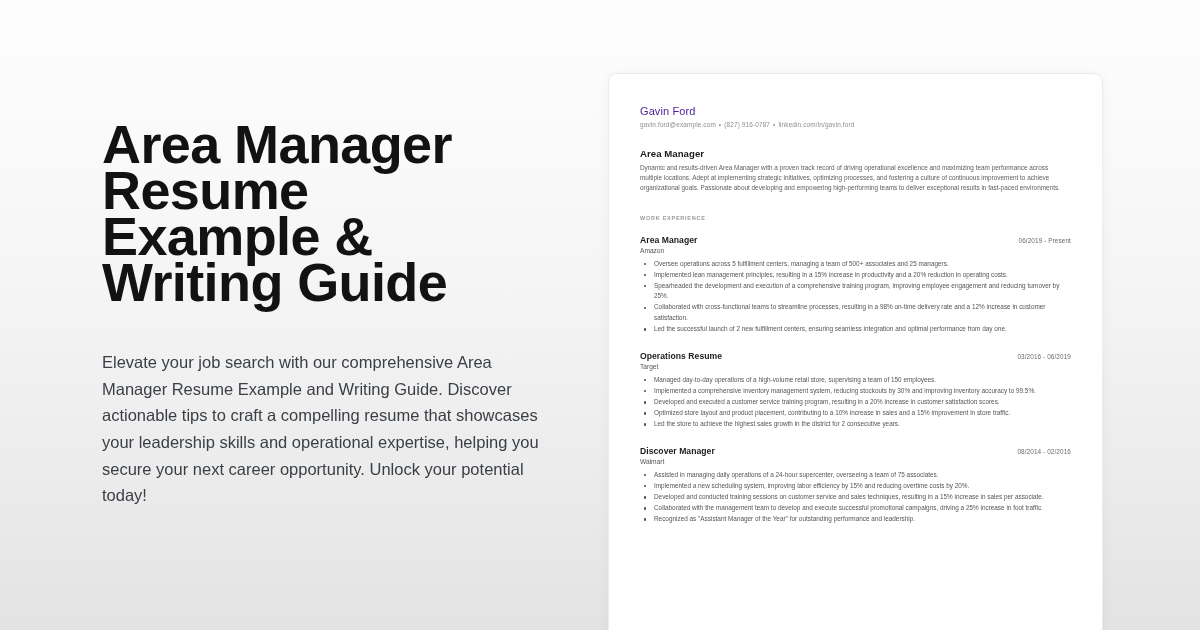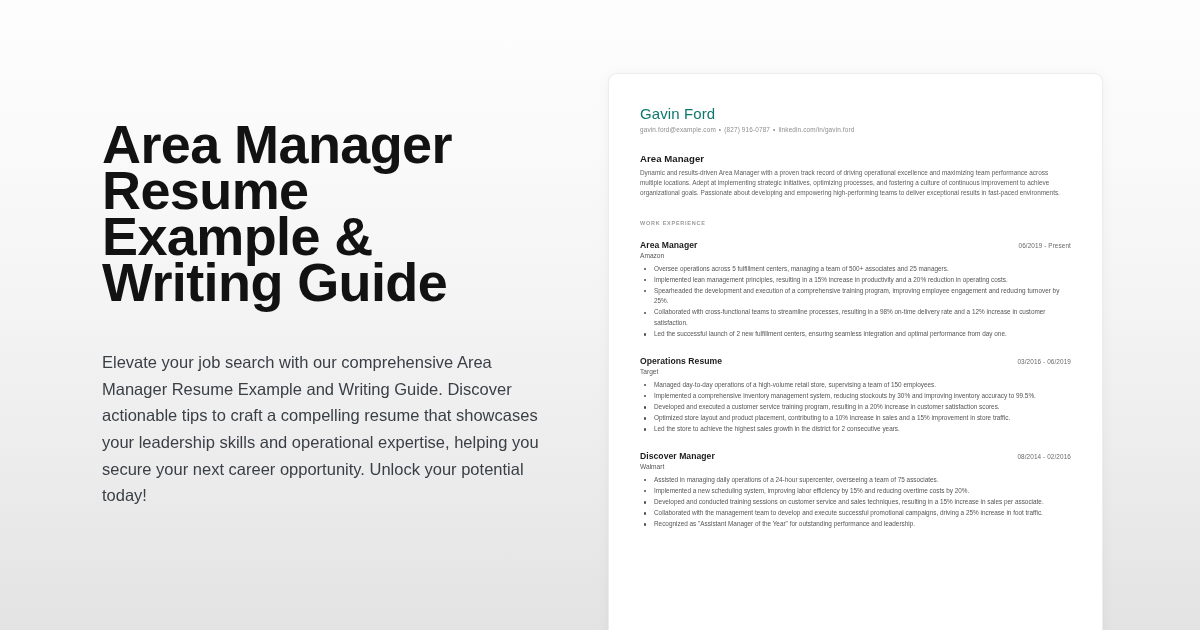--- a/index.html
+++ b/index.html
@@ -55,23 +55,23 @@
     height: 580px;
     background: #ffffff;
     border: 1px solid #ededed;
     border-radius: 9px 9px 0 0;
     box-shadow: 0 2px 14px rgba(0,0,0,0.045), 0 0 1px rgba(0,0,0,0.05);
     overflow: hidden;
     padding: 31px 31px 0 31px;
   }
 
   .r-name {
-    font-size: 15px;
+    font-size: 11px;
     font-weight: 400;
-    color: #0f766e;
+    color: #4c1d95;
     letter-spacing: 0.1px;
     margin-bottom: 4px;
   }
 
   .r-contact {
     font-size: 6.4px;
     color: #8e8e8e;
     letter-spacing: 0.15px;
     margin-bottom: 20px;
   }

